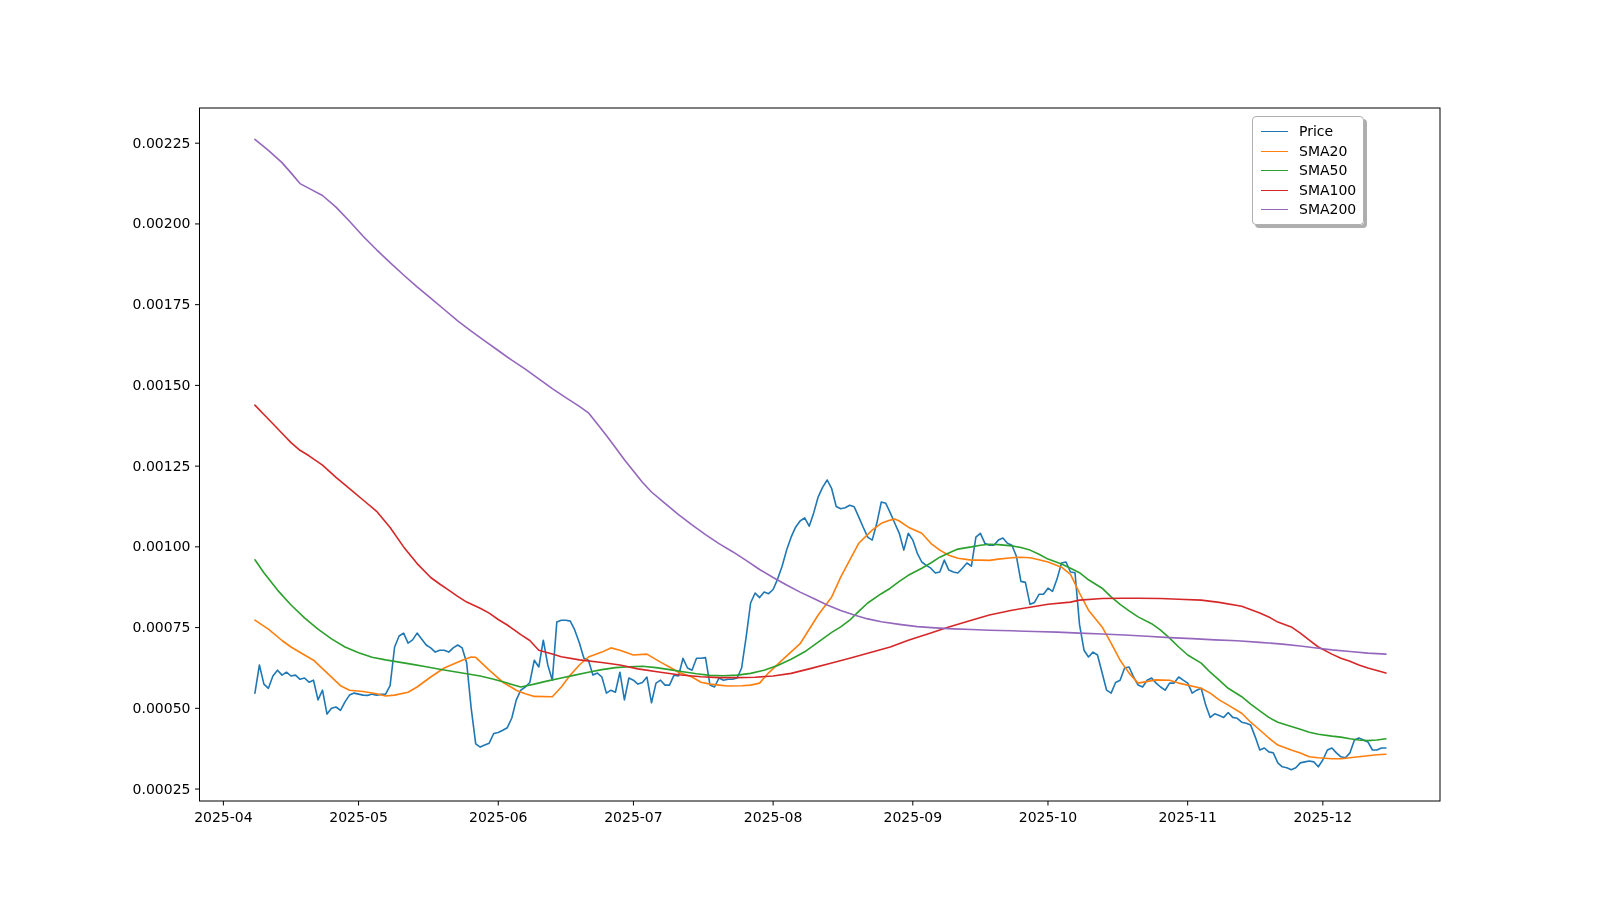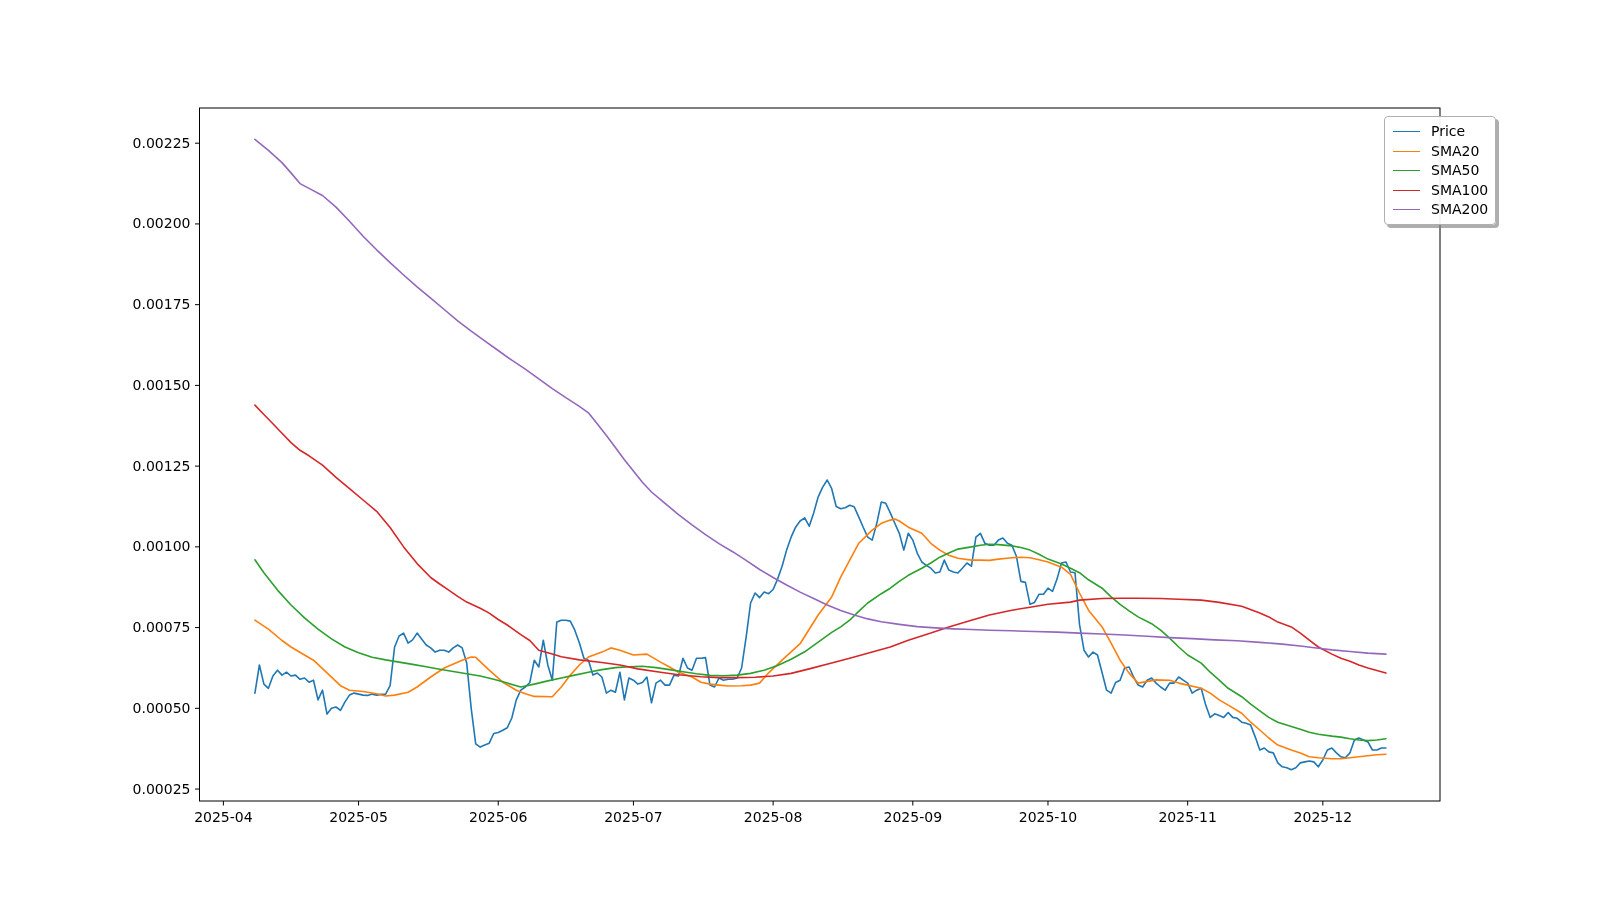--- a/index.html
+++ b/index.html
@@ -1,19 +1,19 @@
 <!DOCTYPE html>
 <html><head>
 <meta charset="utf-8">
 <style>
   html,body{margin:0;padding:0;background:#ffffff;}
   #figure{position:relative;width:1600px;height:900px;background:#ffffff;overflow:hidden;
           font-family:"DejaVu Sans","Liberation Sans",sans-serif;}
   #chart-svg{position:absolute;left:0;top:0;}
-  #legend{position:absolute;left:1384px;top:116px;width:112px;box-sizing:border-box;
+  #legend{position:absolute;left:1252px;top:116px;width:112px;box-sizing:border-box;
           background:rgba(255,255,255,0.92);border:1px solid #b0b0b0;border-radius:4px;
           padding:5px 6px 4px 6px;box-shadow:3px 3px 0 rgba(130,130,130,0.65);}
   .lrow{display:flex;align-items:center;height:19.5px;}
   .lswatch{display:inline-block;width:27px;height:0;border-top:1.8px solid #000;margin-left:2px;margin-right:11px;flex:none;}
   .llabel{font-size:14px;color:#000;line-height:19px;white-space:nowrap;}
   text{fill:#000;}
 </style>
 </head>
 <body>
 

